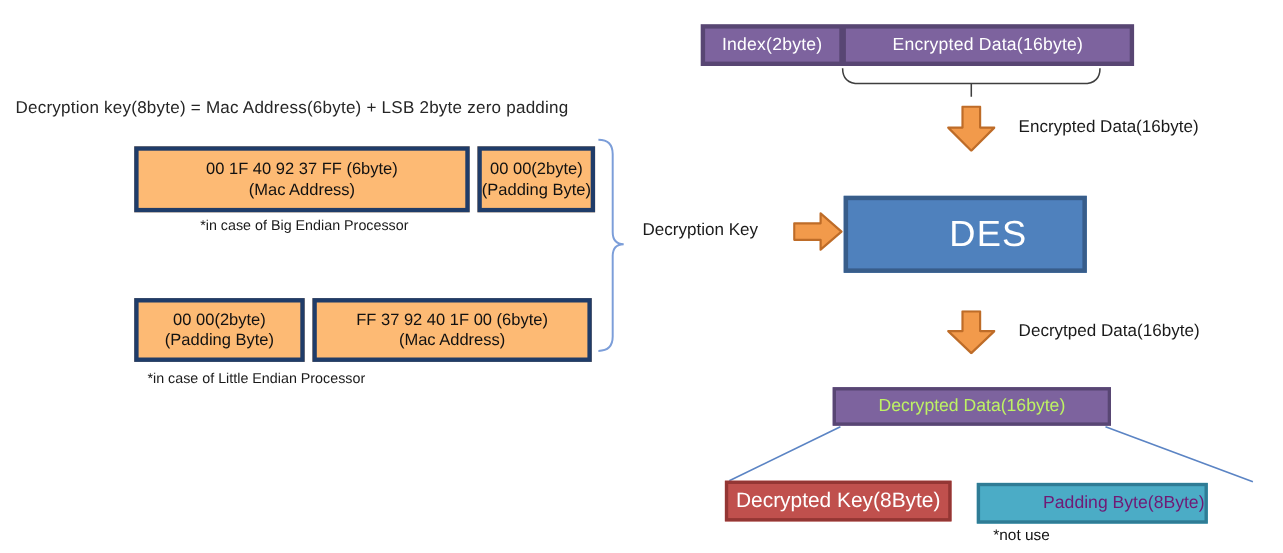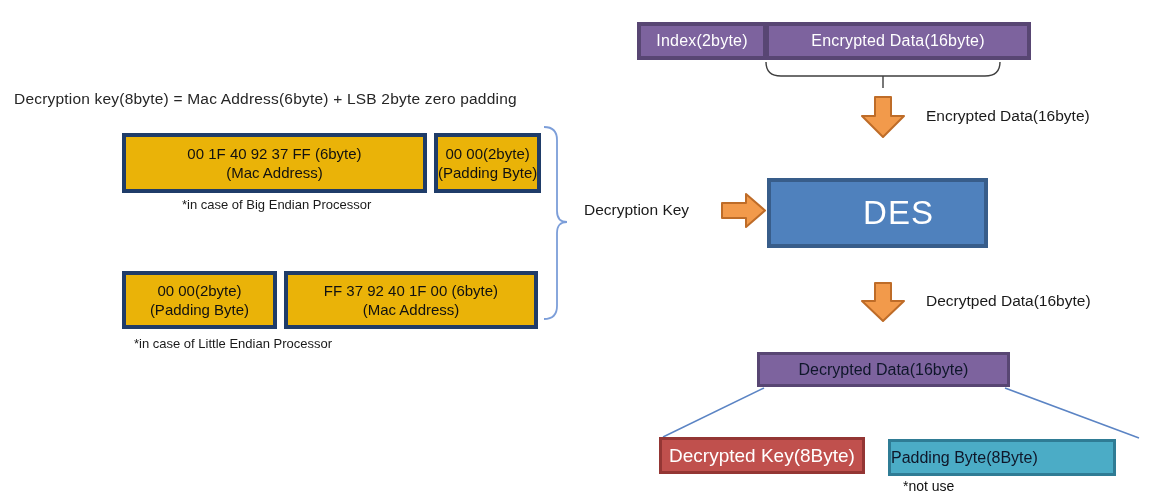--- a/index.html
+++ b/index.html
@@ -8,36 +8,36 @@
     font-family:"Liberation Sans","DejaVu Sans",sans-serif;color:#1a1a1a;
   }
   .abs{position:absolute;}
 
   
   .heading{left:14px;top:90px;font-size:15.5px;letter-spacing:.2px;color:#262626;white-space:nowrap;}
 
   
   .byte-box{display:flex;gap:7px;box-sizing:border-box;}
   .byte-cell{
-    box-sizing:border-box;border:4px solid #1F3C69;background:#eab308;
+    box-sizing:border-box;border:4px solid #1F3C69;background:#fdba74;
     display:flex;flex-direction:column;align-items:center;justify-content:center;
     font-size:15px;line-height:19px;white-space:nowrap;text-align:center;color:#111;
   }
   .box-caption{font-size:13px;color:#1a1a1a;white-space:nowrap;}
 
   
   .purple-outer{
     box-sizing:border-box;background:#584673;padding:4px;display:flex;gap:6px;
   }
   .purple-cell{
     background:#7D639E;color:#ffffff;display:flex;align-items:center;justify-content:center;
     font-size:16px;white-space:nowrap;letter-spacing:.2px;
   }
   .purple-solo{
-    box-sizing:border-box;border:3px solid #584673;background:#7D639E;color:#0f172a;
+    box-sizing:border-box;border:3px solid #584673;background:#7D639E;color:#bef264;
     display:flex;align-items:center;justify-content:center;font-size:16px;white-space:nowrap;
   }
 
   
   .des-box{
     left:767px;top:178px;width:221px;height:70px;box-sizing:border-box;
     border:4px solid #385D8A;background:#4F81BD;color:#ffffff;
     display:flex;align-items:center;justify-content:center;
     font-size:33px;letter-spacing:1px;padding-left:42px;
   }
@@ -45,23 +45,23 @@
   .flow-caption{font-size:15.5px;color:#1a1a1a;white-space:nowrap;}
   .deckey-label{left:584px;top:201px;font-size:15.5px;white-space:nowrap;color:#1a1a1a;}
 
   
   .red-box{
     left:659px;top:437px;width:206px;height:37px;box-sizing:border-box;
     border:3px solid #943634;background:#C0504D;color:#fff;
     display:flex;align-items:center;justify-content:center;font-size:19px;white-space:nowrap;
   }
   .teal-box{
-    left:888px;top:439px;width:228px;height:37px;box-sizing:border-box;
-    border:3px solid #2F7C95;background:#4BACC6;color:#0f172a;
-    display:flex;align-items:center;justify-content:flex-start;font-size:16px;white-space:nowrap;
+    left:888px;top:439px;width:210px;height:37px;box-sizing:border-box;
+    border:3px solid #2F7C95;background:#4BACC6;color:#701a75;
+    display:flex;align-items:center;justify-content:flex-end;font-size:16px;white-space:nowrap;
   }
   .note{left:903px;top:478px;font-size:14px;color:#111;white-space:nowrap;}
 
   svg{display:block;}
 </style>
 </head>
 <body>
 
 <div class="canvas">
 

